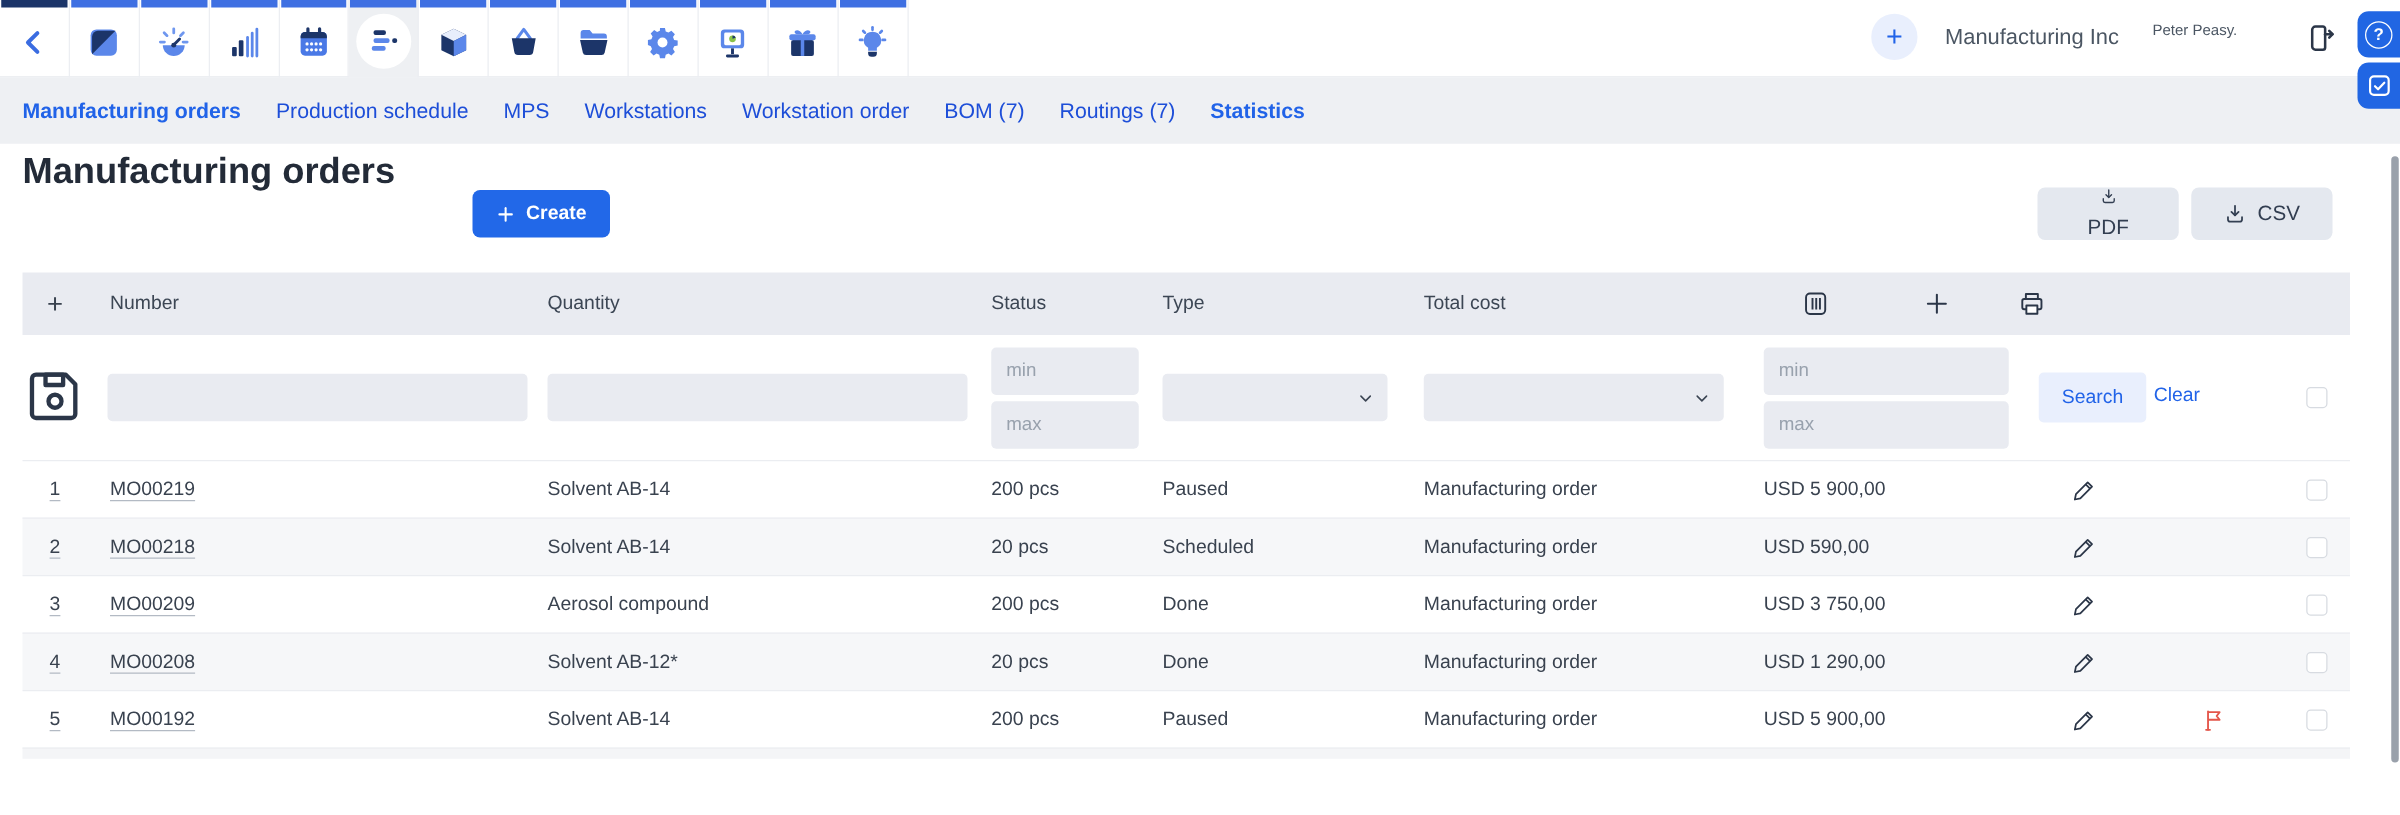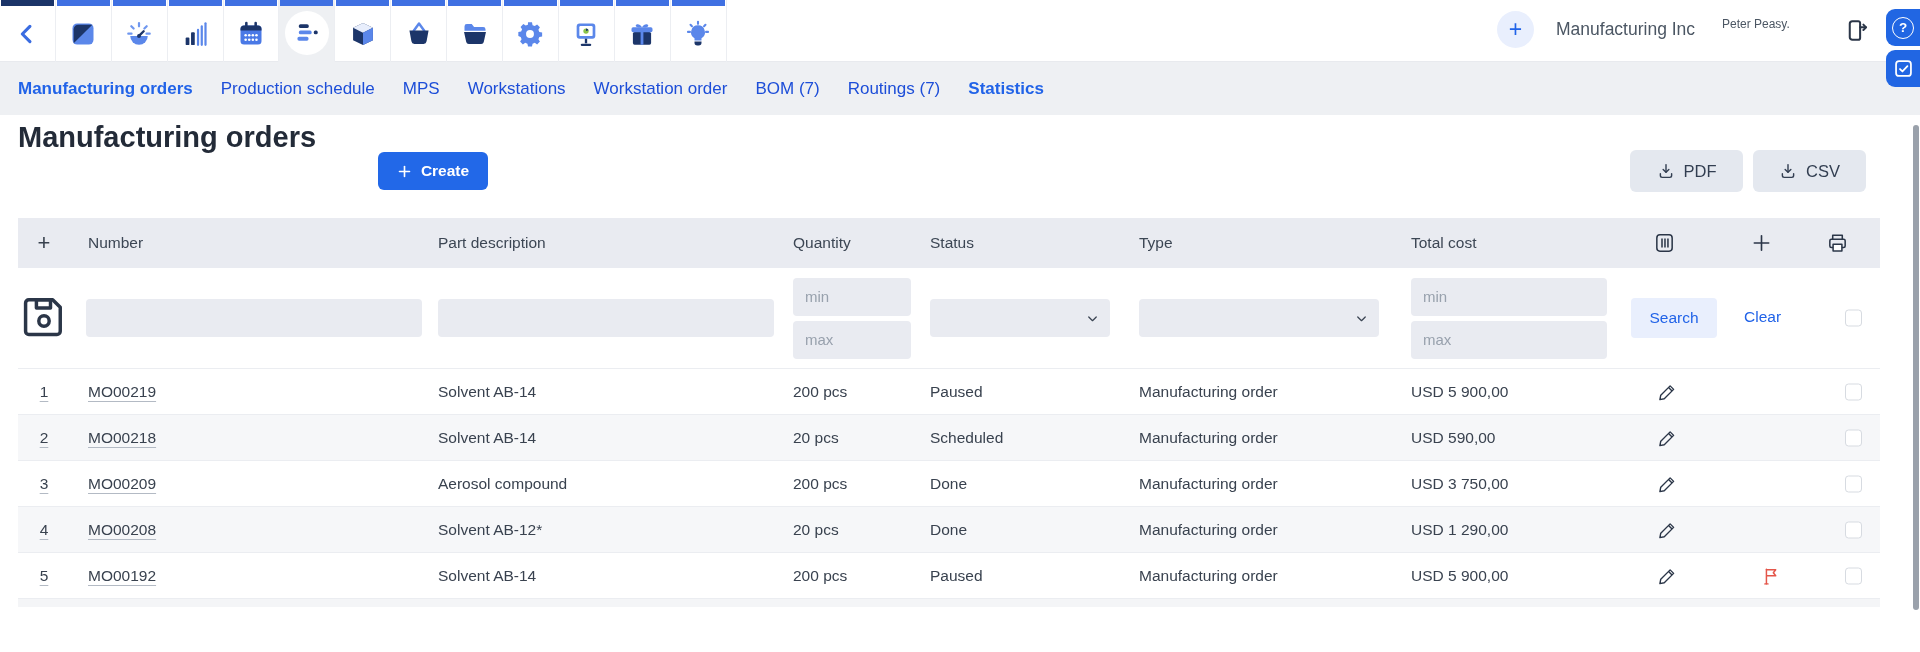--- a/index.html
+++ b/index.html
@@ -46,21 +46,21 @@
   
   .page-title { position:absolute; left:18px; top:121px; font-size:29px; font-weight:600; color:#232b38; }
   .create-btn { position:absolute; left:350px; top:152px; width:110px; height:38px; border:none; border-radius:6px;
     background:#2268e8; color:#fff; font-family:inherit; font-size:15.5px; font-weight:700; display:flex;
     align-items:center; justify-content:center; gap:9px; cursor:pointer;margin-left:28px; }
   .create-btn svg { width:15px; height:15px; }
   .ghost-btn { position:absolute; top:150px; width:113px; height:42px; border:none; border-radius:6px;
     background:#e4e8ef; color:#323e51; font-family:inherit; font-size:16.5px; font-weight:500; display:flex;
     align-items:center; justify-content:center; gap:9px; cursor:pointer; }
   .ghost-btn svg { width:18px; height:18px; }
-  .pdf-btn { left:1630px; }
+  .pdf-btn { left:1630px;flex-direction:column; }
   .csv-btn { left:1753px; }
 
   
   .table { position:absolute; left:18px; top:218px; width:1862px; }
   .trow { display:grid; grid-template-columns:52px 368px 355px 137px 209px 272px 212px 257px; align-items:center; }
   .thead { height:50px; background:#e9ebf1; }
   .thead .hc { font-size:15.5px; font-weight:500; color:#3c4654; }
   .c-pad { padding-left:18px; }
   .c0 { text-align:center; }
   .hplus { font-size:22px; font-weight:300; color:#39424f; cursor:pointer; }
@@ -76,21 +76,21 @@
   .wide2 { width:336px; }
   .stack { display:flex; flex-direction:column; gap:5px;justify-content:center; }
   .stack .f-input { width:100%; }
   .st3 { width:118px; }
   .st6 { width:196px; }
   .f-select { position:relative; background:#e9ebf1; border-radius:4px; height:38px; cursor:pointer; }
   .sel4 { width:180px; } .sel5 { width:240px; }
   .f-select svg { position:absolute; right:10px; top:12px; width:15px; height:15px; }
   .search-btn { position:absolute; left:8px; top:30px; width:86px; height:40px; border:none; border-radius:4px;
     background:#e9effd; color:#2163e8; font-family:inherit; font-size:15.5px; font-weight:500; cursor:pointer; }
-  .clear-link { position:absolute; left:121px; top:40px; font-size:15.5px; color:#2163e8; cursor:pointer; }
+  .clear-link { position:absolute; left:100px; top:40px; font-size:15.5px; color:#2163e8; cursor:pointer; }
   .cbx { width:17px; height:17px; border:1.5px solid #d7dbe1; border-radius:3.5px; background:#fff; cursor:pointer; }
   .cbx.abs { position:absolute; left:222px; top:50%; transform:translateY(-50%); }
   .savefilter { width:25px; height:25px; margin:0 auto; cursor:pointer; }
   .savefilter svg { width:100%; height:100%; }
 
   .total { height:45px; background:#f4f5f7; border-top:1px solid #ebedf1; }
   .total .tc { font-size:15.5px; font-weight:700; color:#242d3b; }
 
   .drow { height:46px; background:#fff; border-top:1px solid #ebedf1; font-size:15.5px; }
   .drow.alt { background:#f6f7f9; }
@@ -336,21 +336,20 @@
         <path d="M4.5 15.5v2.6A2.4 2.4 0 0 0 6.9 20.5h10.2a2.4 2.4 0 0 0 2.4-2.4v-2.6"></path>
     </svg>
     <span>CSV</span>
   </button>
 
   <div class="table">
 
     <div class="trow thead">
       <div class="hc c0"><span class="hplus">+</span></div>
       <div class="hc c-pad">Number</div>
-      <div class="hc">Part description</div>
       <div class="hc">Quantity</div>
       <div class="hc">Status</div>
       <div class="hc">Type</div>
       <div class="hc">Total cost</div>
       <div class="c7" id="header-icons">
           <span class="hicon" style="left: 30px;"><svg viewBox="0 0 24 24" fill="none" stroke="#2b3648" stroke-width="1.6">
               <rect x="4" y="3.5" width="16" height="17" rx="3.2"></rect>
               <line x1="9.4" y1="7.2" x2="9.4" y2="16.8"></line>
               <line x1="12.5" y1="7.2" x2="12.5" y2="16.8"></line>
               <line x1="15.6" y1="7.2" x2="15.6" y2="16.8"></line>

